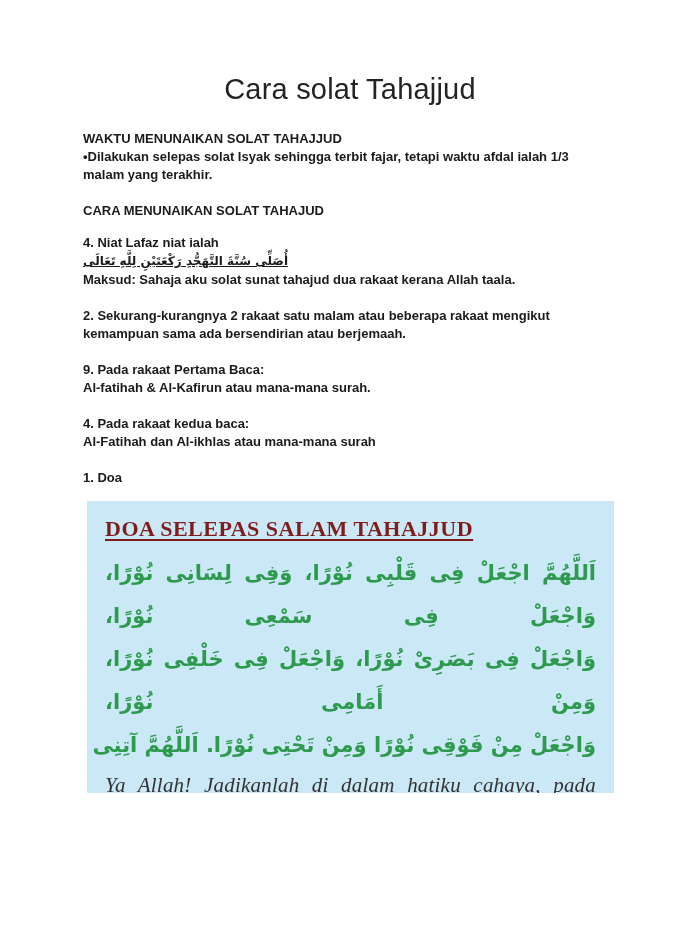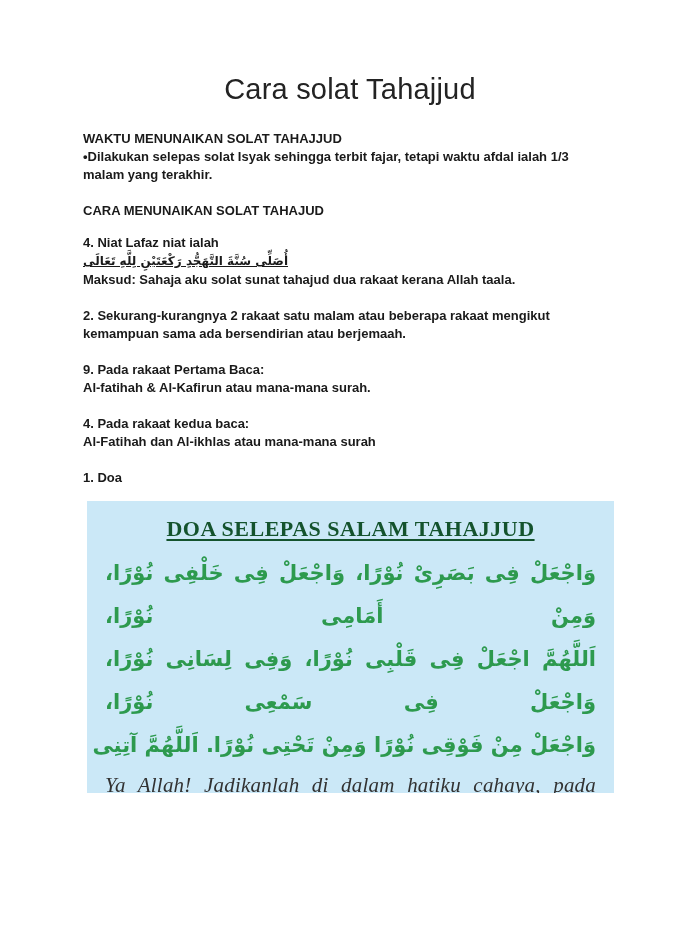--- a/index.html
+++ b/index.html
@@ -58,22 +58,21 @@
     width:527px;
     height:292px;
     background:#cbe8f7;
     padding:13px 18px 10px 18px;
     overflow:hidden;
   }
   .doa-title {
     font-family:"Liberation Serif", serif;
     font-size:22px;
     font-weight:800;
-    color:#14532d;
-    text-align:center;
+    color:#7f1d1d;
     text-decoration:underline;
     text-underline-offset:3px;
     letter-spacing:0.5px;
     line-height:26px;
     margin:2px 0 0 0;
   }
   .doa-arabic {
     direction:rtl;
     font-family:"DejaVu Sans", sans-serif;
     font-size:21px;
@@ -134,22 +133,22 @@
 
     <p class="body-line gap">4. Pada rakaat kedua baca:</p>
     <p class="body-line">Al-Fatihah dan Al-ikhlas atau mana-mana surah</p>
 
     <p class="body-line gap">1. Doa</p>
 
     <div class="doa-box">
       <p class="doa-title">DOA SELEPAS SALAM TAHAJJUD</p>
 
       <div class="doa-arabic" dir="rtl">
+        <div class="ar-line ar-just">اَللَّهُمَّ اجْعَلْ فِى قَلْبِى نُوْرًا، وَفِى لِسَانِى نُوْرًا، وَاجْعَلْ فِى سَمْعِى نُوْرًا،</div>
         <div class="ar-line ar-just">وَاجْعَلْ فِى بَصَرِىْ نُوْرًا، وَاجْعَلْ فِى خَلْفِى نُوْرًا، وَمِنْ أَمَامِى نُوْرًا،</div>
-        <div class="ar-line ar-just">اَللَّهُمَّ اجْعَلْ فِى قَلْبِى نُوْرًا، وَفِى لِسَانِى نُوْرًا، وَاجْعَلْ فِى سَمْعِى نُوْرًا،</div>
         <div class="ar-line ar-center">وَاجْعَلْ مِنْ فَوْقِى نُوْرًا وَمِنْ تَحْتِى نُوْرًا. اَللَّهُمَّ آتِنِى نُوْرًا.</div>
       </div>
 
       <div class="doa-translation">
         <div class="tr-line tr-just">Ya Allah! Jadikanlah di dalam hatiku cahaya, pada lidahku cahaya</div>
 
       </div>
     </div>
 
   </div>

